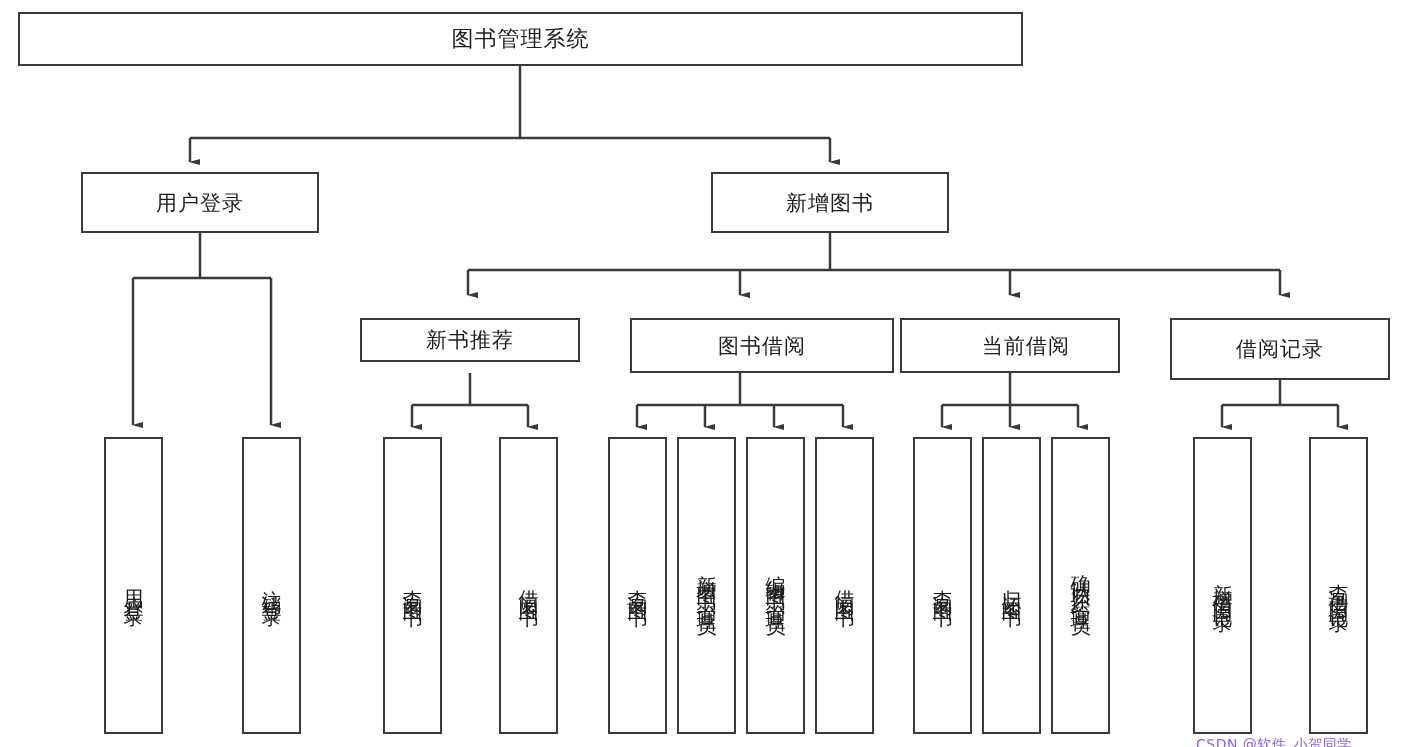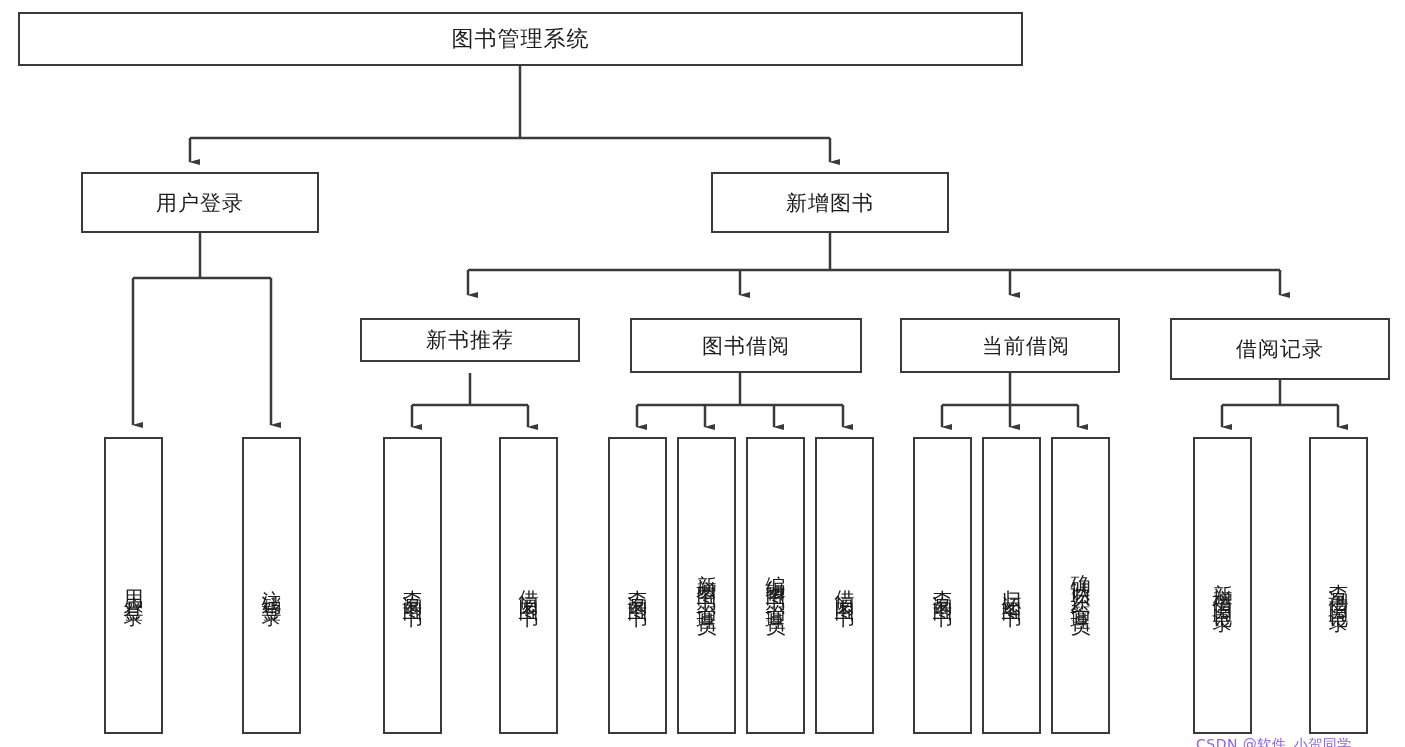--- a/index.html
+++ b/index.html
@@ -77,21 +77,21 @@
   <div class="node h" style="left:81px;top:172px;width:238px;height:61px;">
     <span>用户登录</span>
   </div>
   <div class="node h" style="left:711px;top:172px;width:238px;height:61px;">
     <span>新增图书</span>
   </div>
 
   <div class="node h" style="left:360px;top:318px;width:220px;height:44px;">
     <span>新书推荐</span>
   </div>
-  <div class="node h" style="left:630px;top:318px;width:232px;height:55px;">
+  <div class="node h" style="left:630px;top:318px;width:264px;height:55px;">
     <span>图书借阅</span>
   </div>
   <div class="node h" style="left:900px;top:318px;width:220px;height:55px;padding-left:32px;">
     <span>当前借阅</span>
   </div>
   <div class="node h" style="left:1170px;top:318px;width:220px;height:62px;">
     <span>借阅记录</span>
   </div>
 
   <div class="node v" style="left:104px;top:437px;width:59px;height:297px;">

